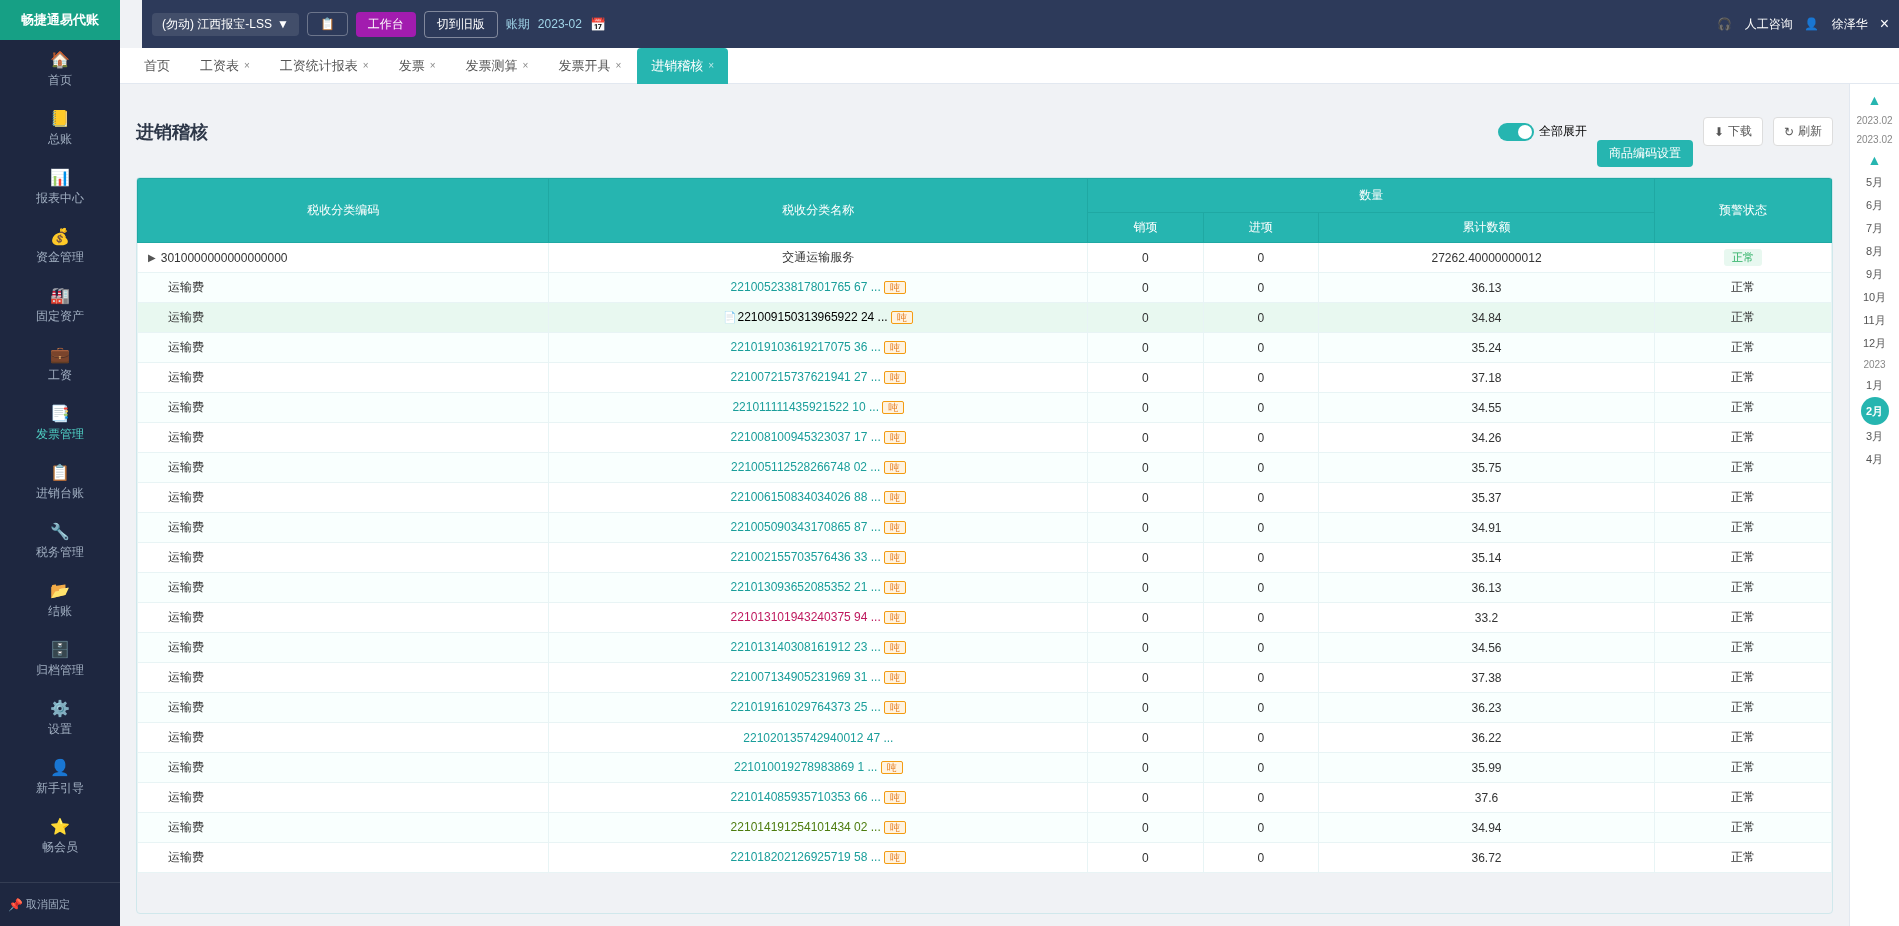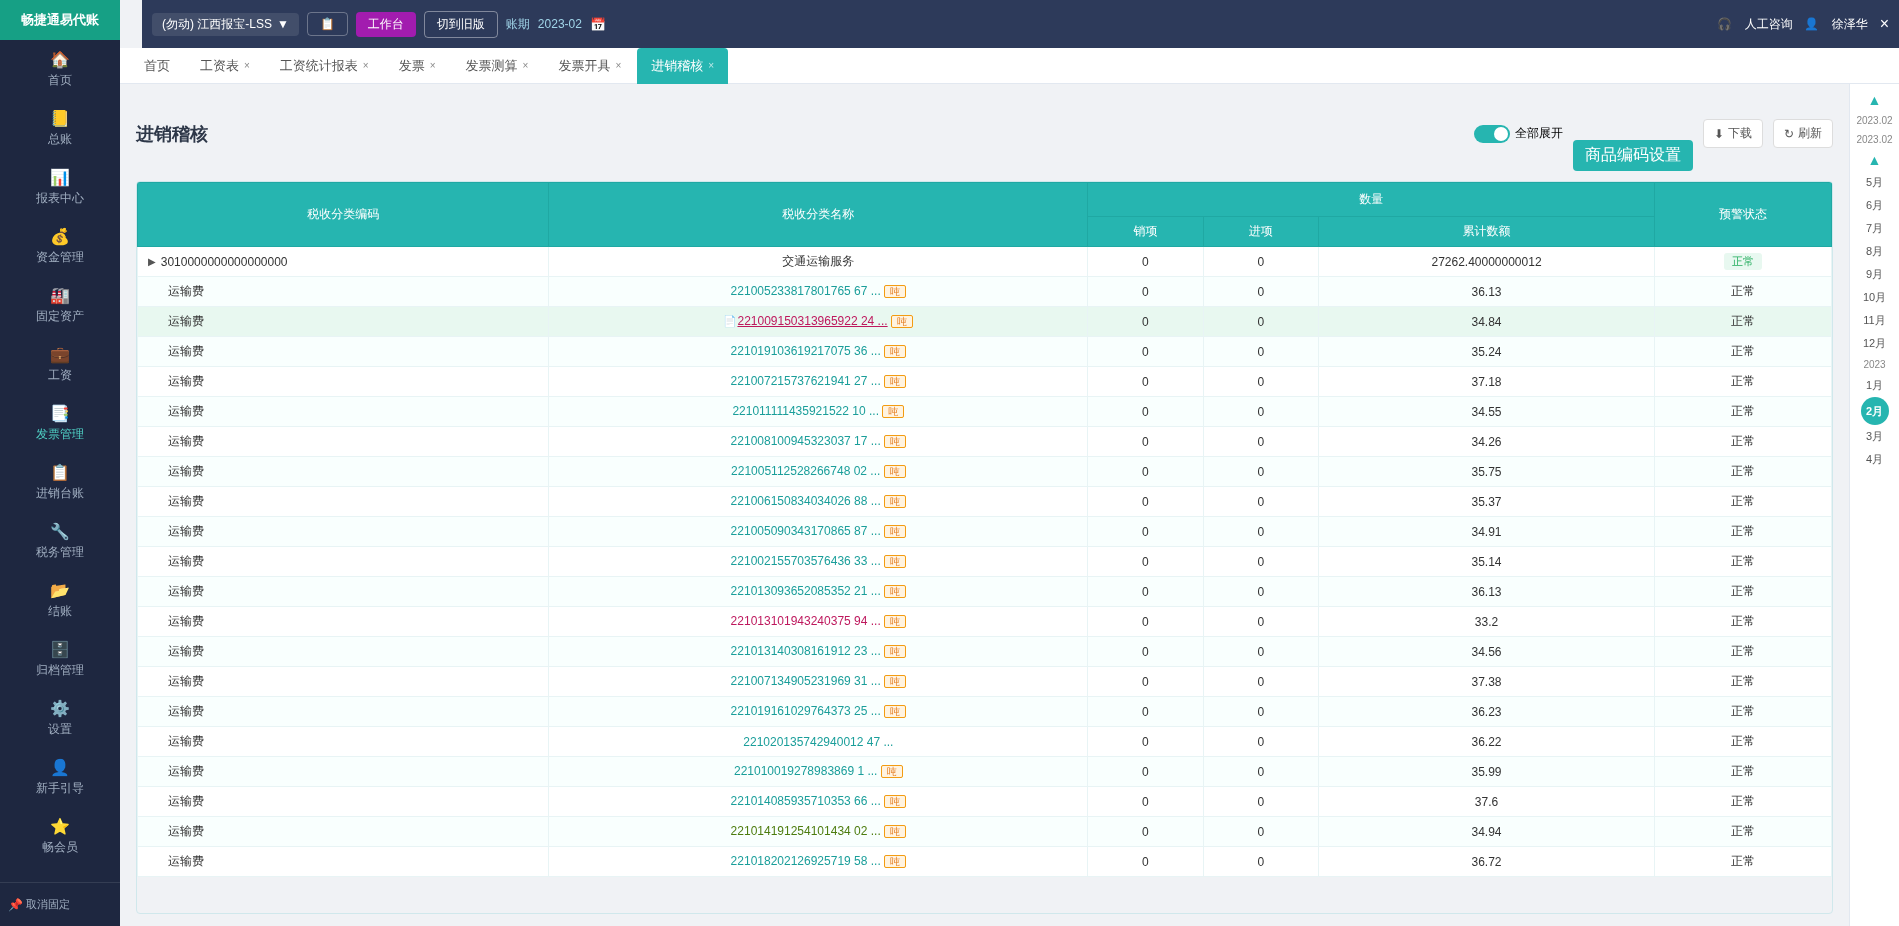--- a/index.html
+++ b/index.html
@@ -194,21 +194,21 @@
       background: white;
       border-radius: 50%;
     }
     .action-btn {
       background: #26b5b0;
       color: white;
       border: none;
       padding: 5px 12px;
       border-radius: 4px;
       cursor: pointer;
-      font-size: 16px;
+      font-size: 12px;
       margin-top: 44px;
     }
     .action-btn-outline {
       background: white;
       color: #555;
       border: 1px solid #ddd;
       padding: 5px 10px;
       border-radius: 4px;
       cursor: pointer;
       font-size: 12px;
@@ -517,21 +517,21 @@
               <tr>
         <td style="padding-left:30px;">运输费</td>
         <td><span style="color:#1a9e9a;cursor:pointer;">221005233817801765 67 ...</span> <span class="tag-wc">吨</span></td>
         <td>0</td>
         <td>0</td>
         <td>36.13</td>
         <td>正常</td>
       </tr>
               <tr class="highlighted">
         <td style="padding-left:30px;">运输费</td>
-        <td><span class="file-icon">📄</span><span style="color:#be185d;cursor:pointer;text-decoration:underline;">221009150313965922 24 ...</span> <span class="tag-wc">吨</span></td>
+        <td><span class="file-icon">📄</span><span style="color:#000000;cursor:pointer;">221009150313965922 24 ...</span> <span class="tag-wc">吨</span></td>
         <td>0</td>
         <td>0</td>
         <td>34.84</td>
         <td>正常</td>
       </tr>
               <tr>
         <td style="padding-left:30px;">运输费</td>
         <td><span style="color:#1a9e9a;cursor:pointer;">221019103619217075 36 ...</span> <span class="tag-wc">吨</span></td>
         <td>0</td>
         <td>0</td>

